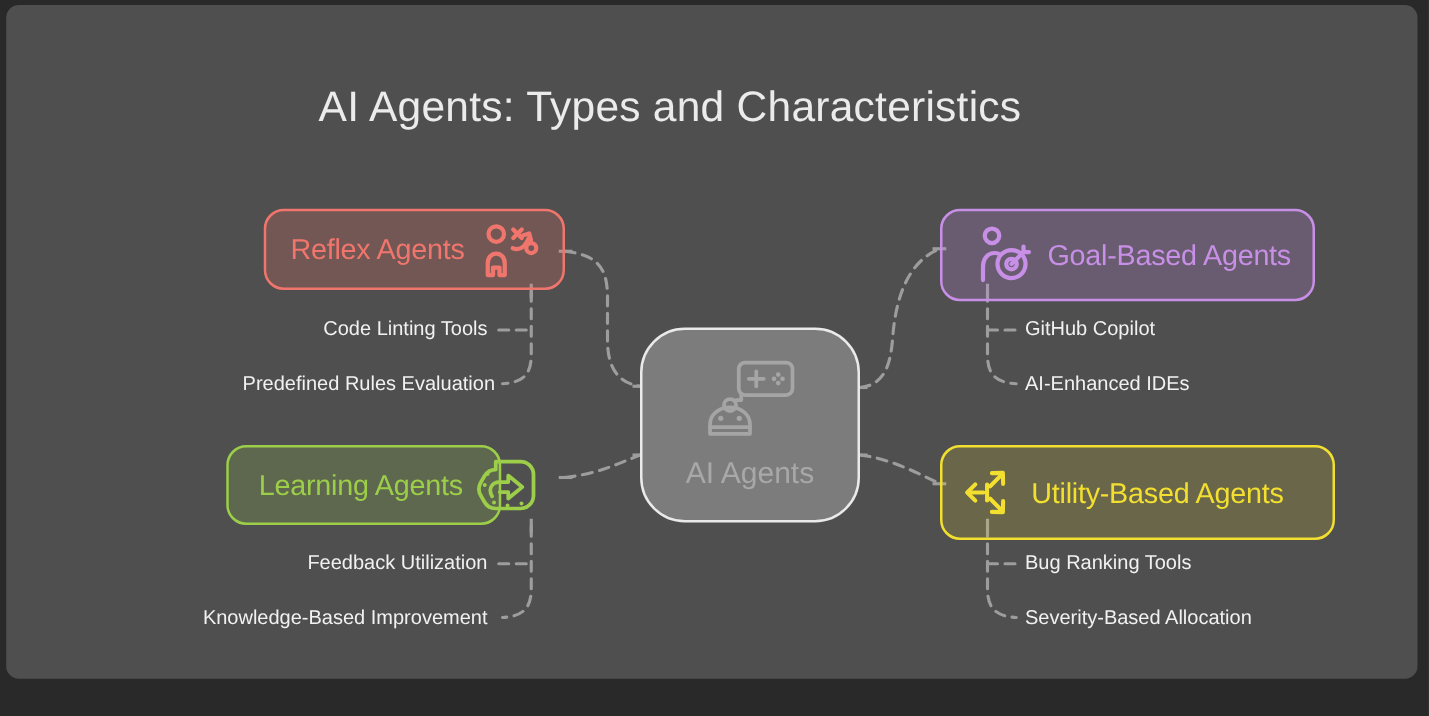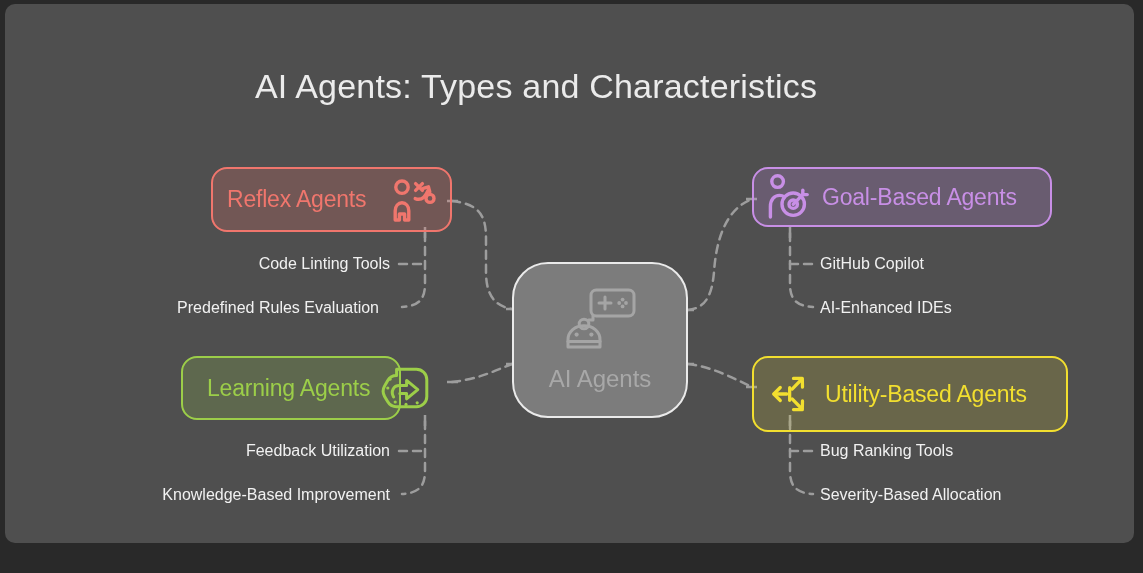--- a/index.html
+++ b/index.html
@@ -23,22 +23,22 @@
   svg.connectors path.dash{stroke-dasharray:8 6;stroke-linecap:round;}
   svg.connectors path.tick{stroke-linecap:butt;}
 
   .branch{
     position:absolute;display:flex;align-items:center;box-sizing:border-box;
     border:2.5px solid var(--accent);background:var(--fill);
     border-radius:16px;color:var(--accent);
   }
   .branch .label{font-size:23px;font-weight:400;white-space:nowrap;letter-spacing:-.2px;}
   .branch svg{flex:0 0 auto;display:block;}
-  .b-reflex  {left:211px;top:167px;width:241px;height:65px;justify-content:space-between;gap:11px;padding:0 8px 0 14px;}
-  .b-goal    {left:752px;top:167px;width:300px;height:60px;gap:10px;padding-left:12px;}
+  .b-reflex  {left:211px;top:167px;width:241px;height:65px;justify-content:center;gap:11px;padding:0 8px 0 14px;}
+  .b-goal    {left:752px;top:167px;width:300px;height:74px;gap:10px;padding-left:28px;}
   .b-learning{left:181px;top:356px;width:220px;height:64px;gap:10px;padding:0 6px 0 24px;}
   .b-utility {left:752px;top:356px;width:316px;height:76px;gap:9px;padding-left:12px;}
 
   .center-node{
     position:absolute;left:512px;top:262px;width:176px;height:156px;box-sizing:border-box;
     border:2px solid var(--center-border,#EAEAEA);background:var(--center-fill,#7C7C7C);
     border-radius:36px;display:flex;flex-direction:column;align-items:center;
   }
   .center-node svg{margin-top:22px;color:#A5A5A5;display:block;}
   .center-node .label{margin-top:15px;font-size:24px;color:var(--center-text,#A8A8A8);white-space:nowrap;}
@@ -170,21 +170,21 @@
         <path d="M13.3 3.9l4.6-.1.1 4.6"></path>
         <path d="M12.6 14.6l5 5.1"></path>
         <path d="M13.3 20.1l4.6.1.1-4.6"></path>
         <path d="M11.3 8.7v6.6"></path>
       </g>
     </svg>
     <span class="label">Utility-Based Agents</span>
   </div>
 
   <div class="leaf left" style="right:753px;top:264px">Code Linting Tools</div>
-  <div class="leaf left" style="right:764px;top:308px">Predefined Rules Evaluation</div>
+  <div class="leaf left" style="right:747px;top:308px">Predefined Rules Evaluation</div>
   <div class="leaf left" style="right:753px;top:451px">Feedback Utilization</div>
   <div class="leaf left" style="right:753px;top:495px">Knowledge-Based Improvement</div>
   <div class="leaf" style="left:820px;top:264px">GitHub Copilot</div>
   <div class="leaf" style="left:820px;top:308px">AI-Enhanced IDEs</div>
   <div class="leaf" style="left:820px;top:451px">Bug Ranking Tools</div>
   <div class="leaf" style="left:820px;top:495px">Severity-Based Allocation</div>
 
 </div>
 
 </body></html>

